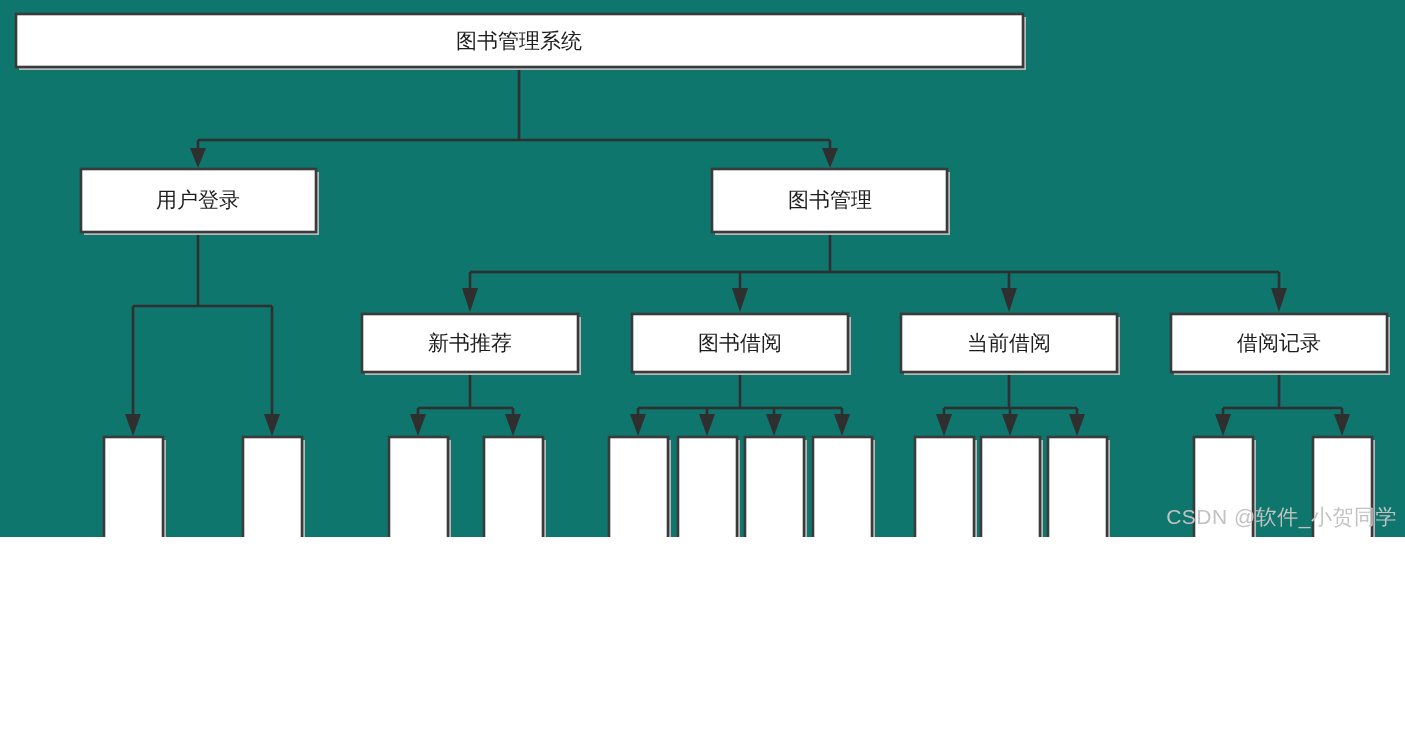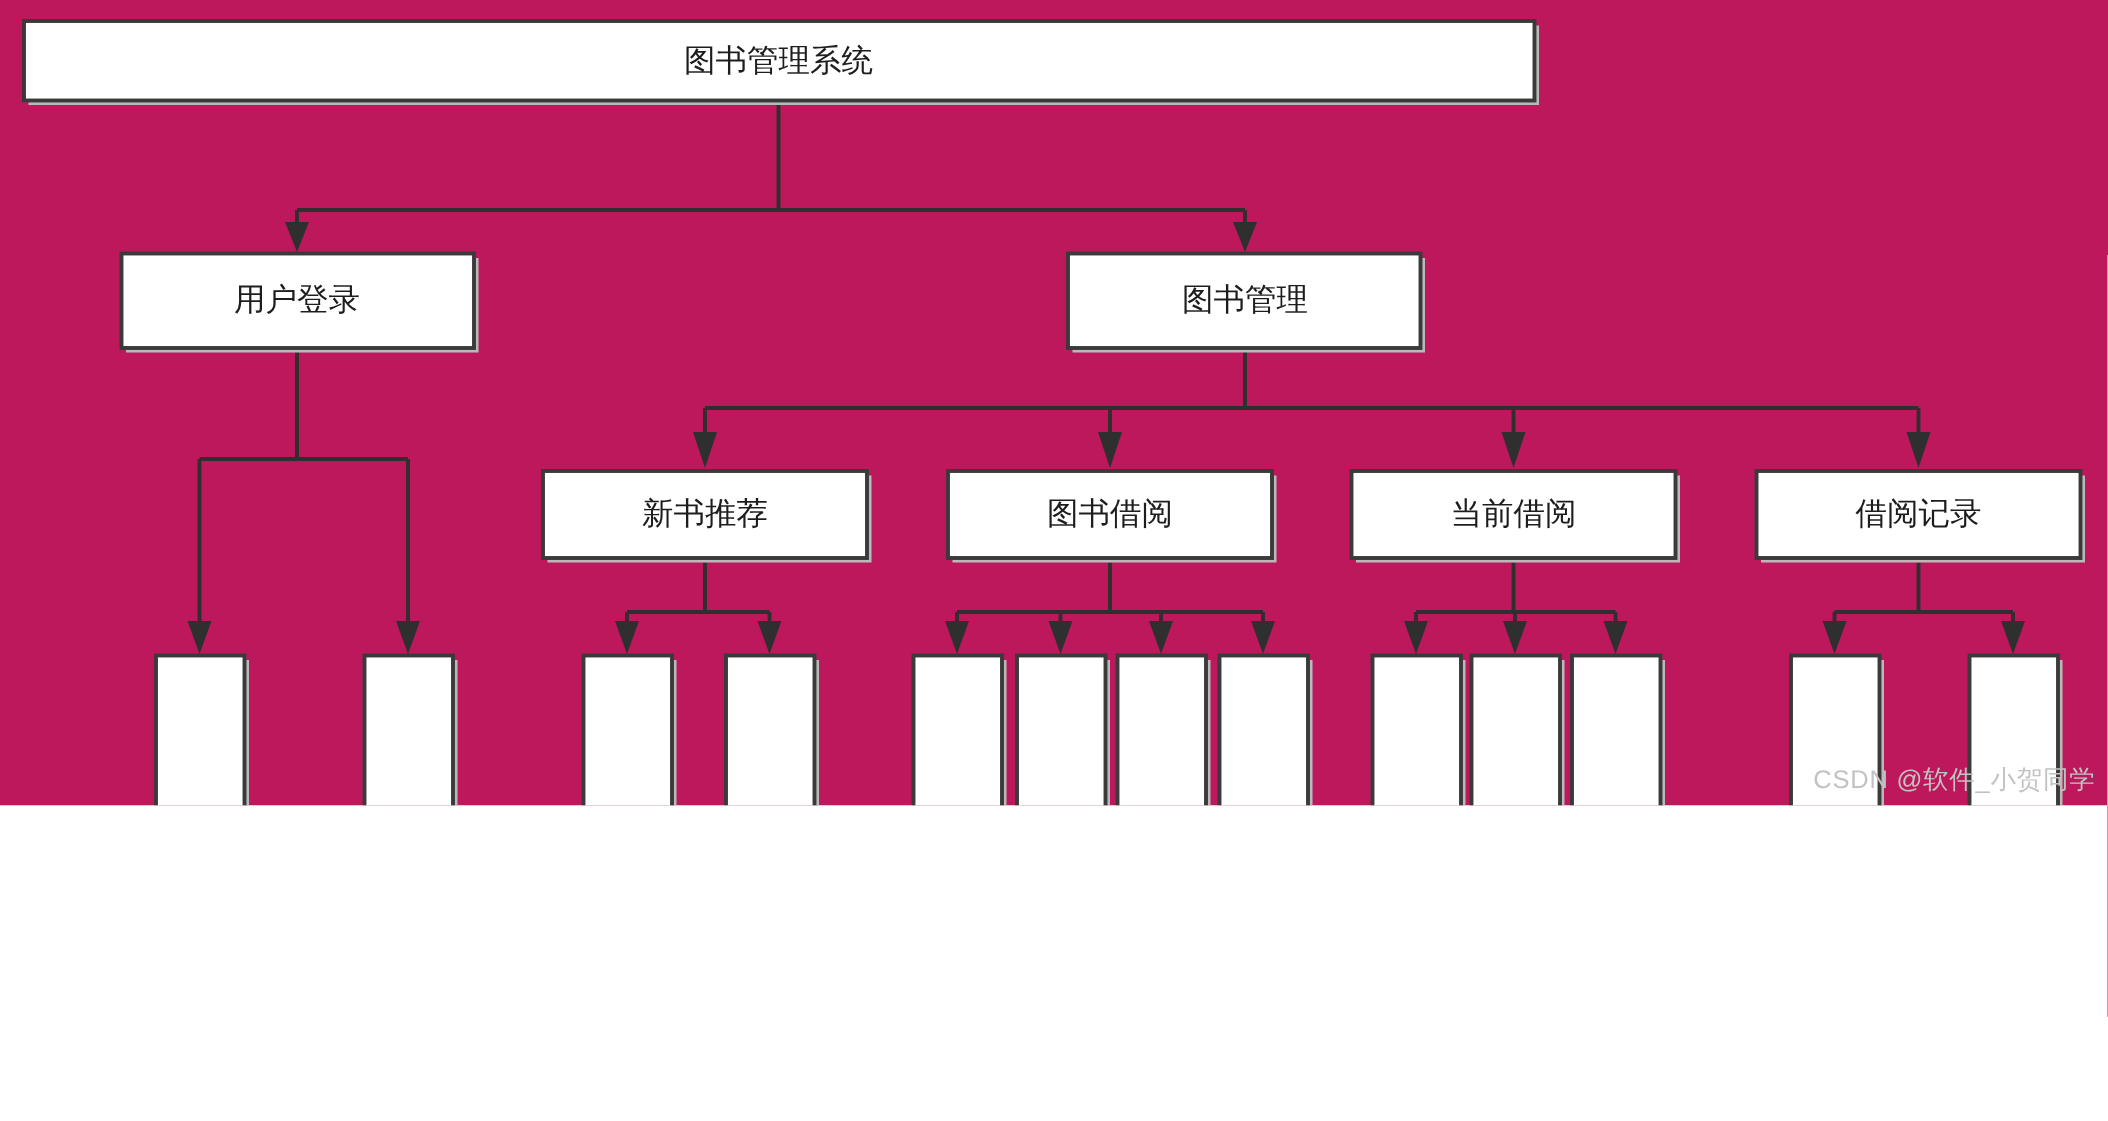--- a/index.html
+++ b/index.html
@@ -7,21 +7,21 @@
     padding: 0;
     background: #ffffff;
   }
   body {
     font-family: "Liberation Sans", "DejaVu Sans", sans-serif;
   }
   #stage {
     position: relative;
     width: 1405px;
     height: 537px;
-    background: #be185d;
+    background: #0f766e;
     overflow: hidden;
   }
   svg#diagram {
     position: absolute;
     left: 0;
     top: 0;
     width: 1405px;
     height: 747px;
   }
   .node-box {
@@ -56,21 +56,21 @@
     text-orientation: upright;
     letter-spacing: 3px;
     dominant-baseline: central;
     text-anchor: middle;
   }
   .watermark {
     position: absolute;
     right: 8px;
     bottom: 6px;
     font-family: "Liberation Sans", "DejaVu Sans", sans-serif;
-    font-size: 17px;
+    font-size: 21px;
     color: #c2c2c2;
     letter-spacing: 0.5px;
     white-space: nowrap;
     pointer-events: none;
   }
 </style>
 </head>
 <body>
 
 <div id="stage">

